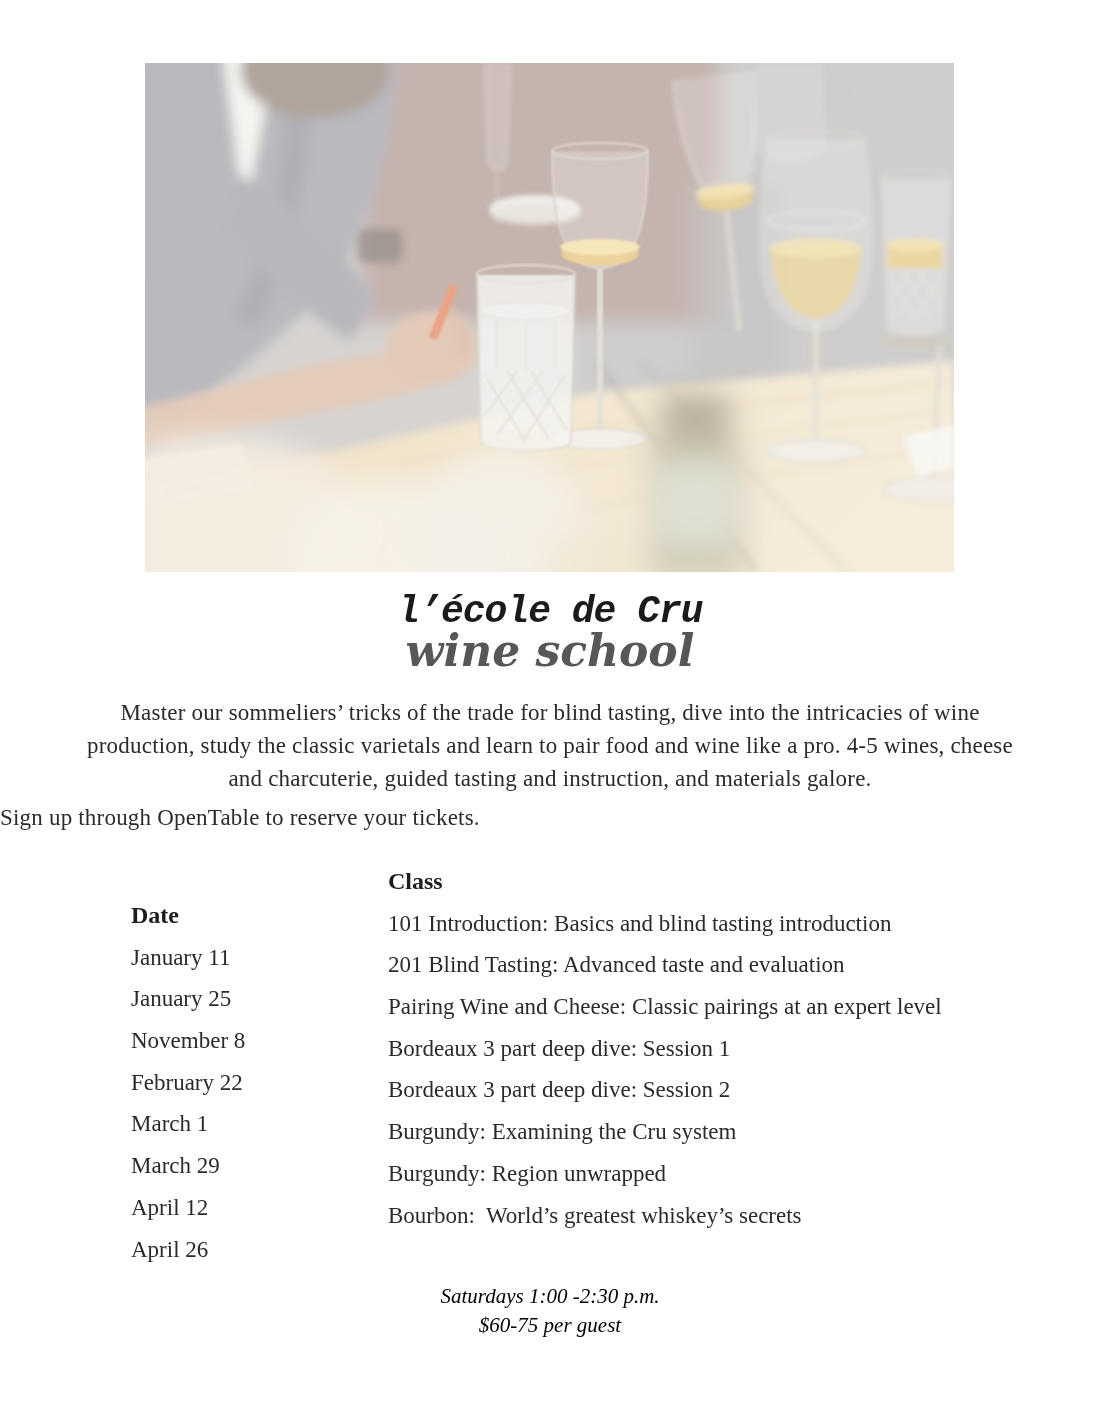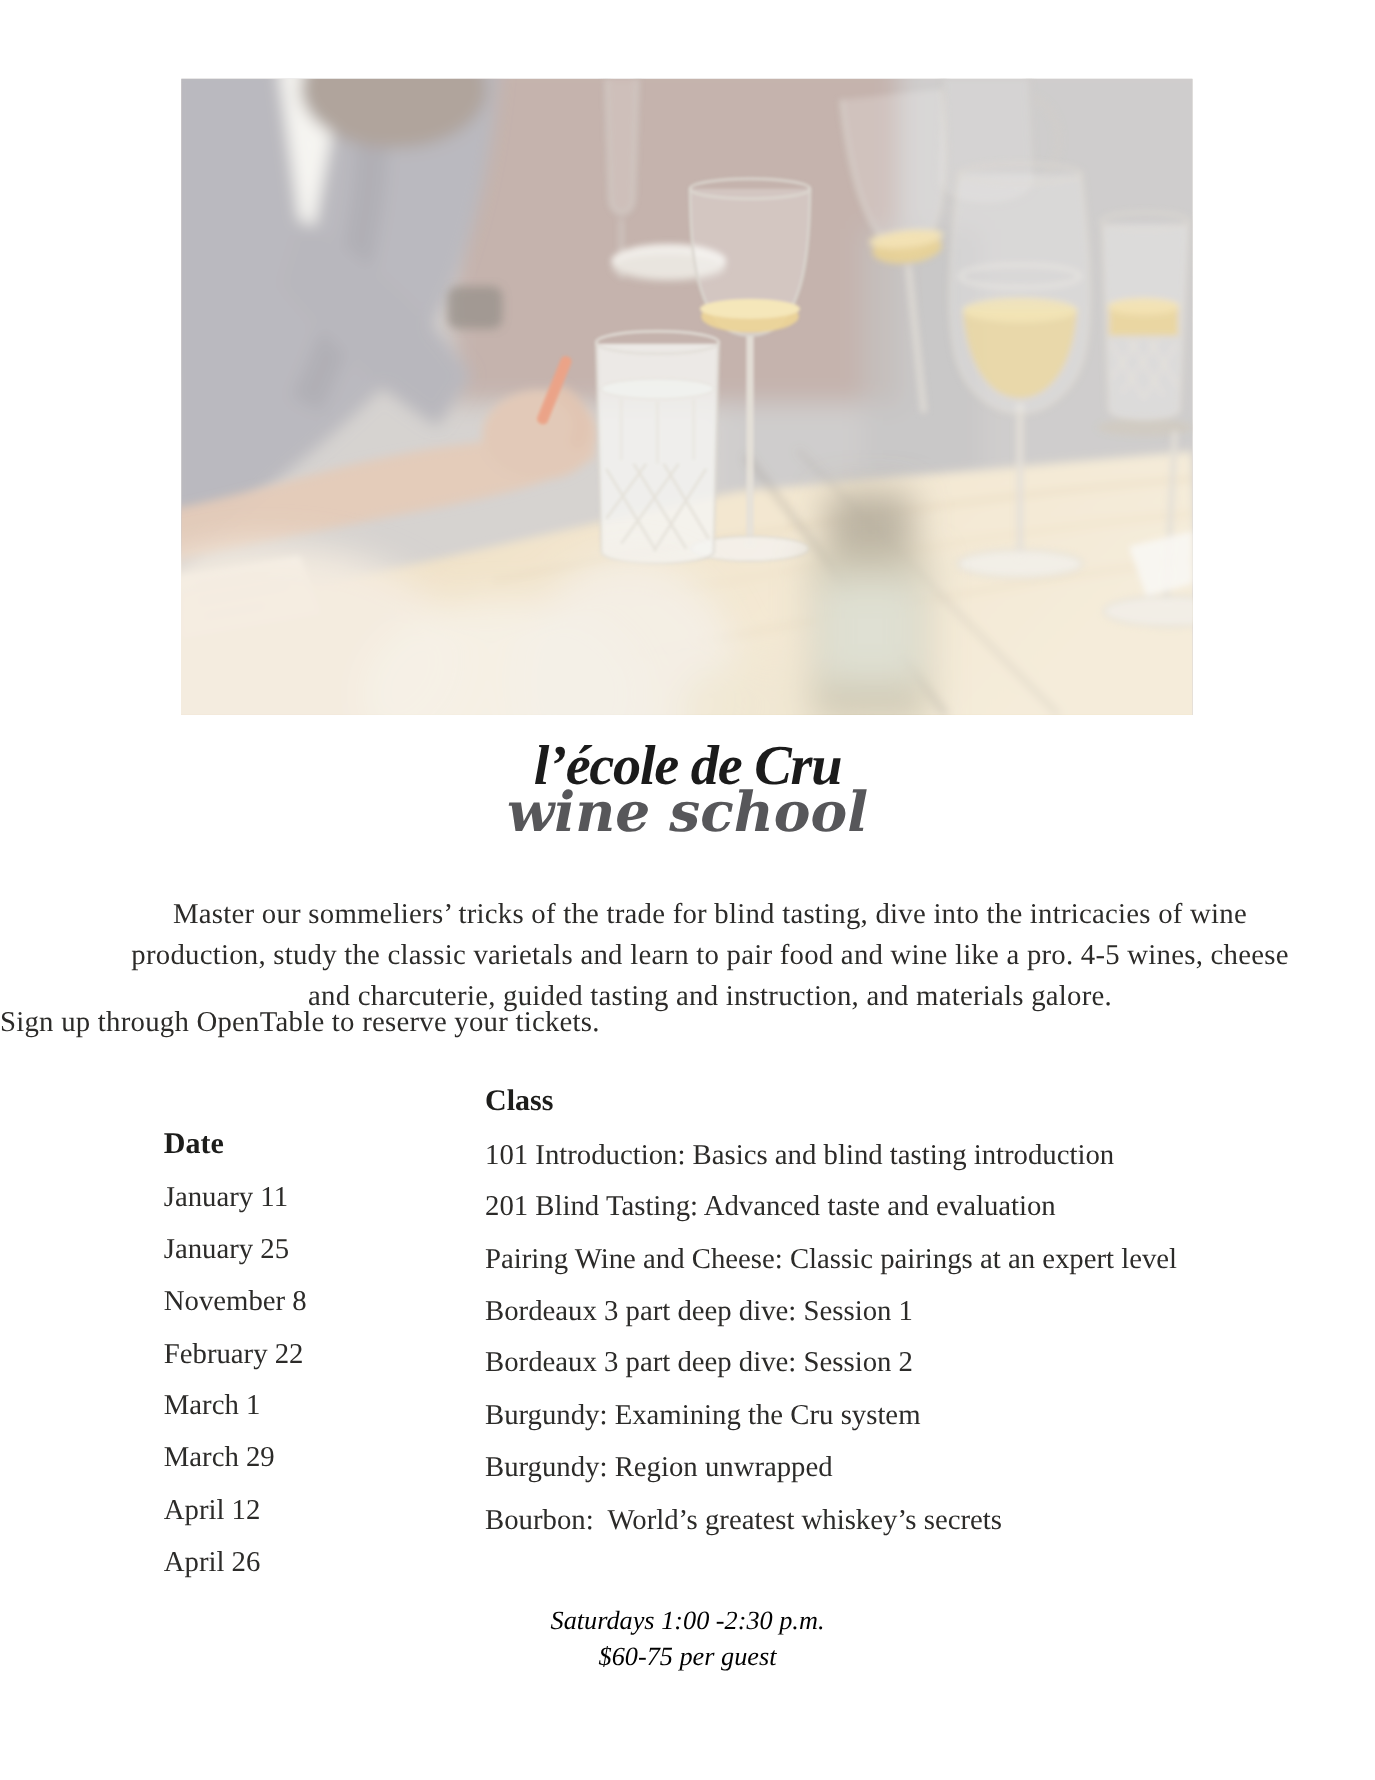--- a/index.html
+++ b/index.html
@@ -4,31 +4,31 @@
 <style>
   html,body{margin:0;padding:0;background:#ffffff;}
   .page{
     position:relative;width:1100px;height:1424px;margin:0 auto;background:#ffffff;
     font-family:"Liberation Serif",serif;color:#2c2b29;overflow:hidden;
   }
   .photo-wrap{position:absolute;left:145px;top:63px;width:809px;height:509px;overflow:hidden;background:#cfcac6;}
   .photo-wrap svg{display:block;}
   .title{
     position:absolute;top:586px;left:0;width:100%;text-align:center;
-    font-family:Liberation Serif, serif;font-style:italic;font-weight:700;
-    font-size:45px;line-height:52px;letter-spacing:-1px;color:#1b1b1b;margin:0;
+    font-family:Liberation Mono, monospace;font-style:italic;font-weight:700;
+    font-size:38px;line-height:52px;letter-spacing:-1px;color:#1b1b1b;margin:0;
   }
   .subtitle{
     position:absolute;top:629px;left:0;width:100%;text-align:center;
     font-family:"DejaVu Serif",serif;font-style:italic;font-weight:700;
     font-size:44px;line-height:44px;color:#57575a;margin:0;
   }
   .desc{
     position:absolute;top:696px;left:78px;width:944px;text-align:center;
-    font-size:23px;line-height:33px;margin:18px;letter-spacing:.2px;
+    font-size:23px;line-height:33px;margin:0;letter-spacing:.2px;
   }
   .signup{
     position:absolute;top:802px;left:0;width:100%;
     font-size:23px;line-height:32px;margin:0;letter-spacing:.2px;
   }
   .schedule{position:absolute;top:861px;left:131px;width:895px;font-size:23px;}
   .thead,.tr{display:flex;line-height:41.7px;height:41.7px;white-space:nowrap;}
   .thead{font-weight:700;font-size:24px;color:#1d1d1b;}
   .cell-date{width:257px;flex:none;margin-top:34px;}
   .cell-class{flex:1;white-space:pre;}

